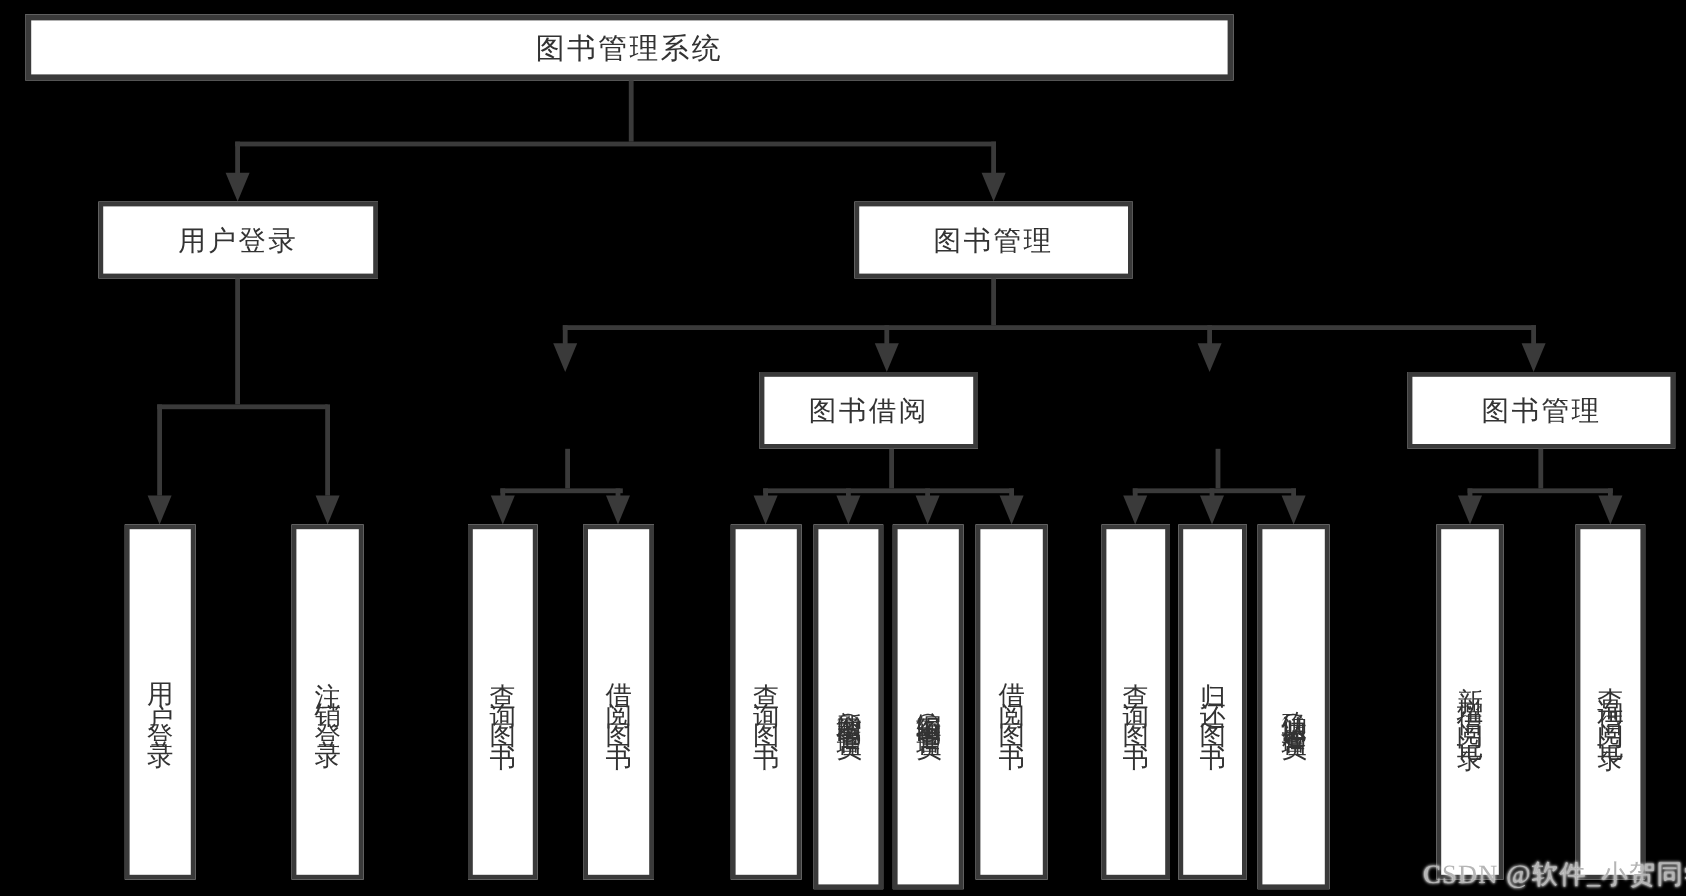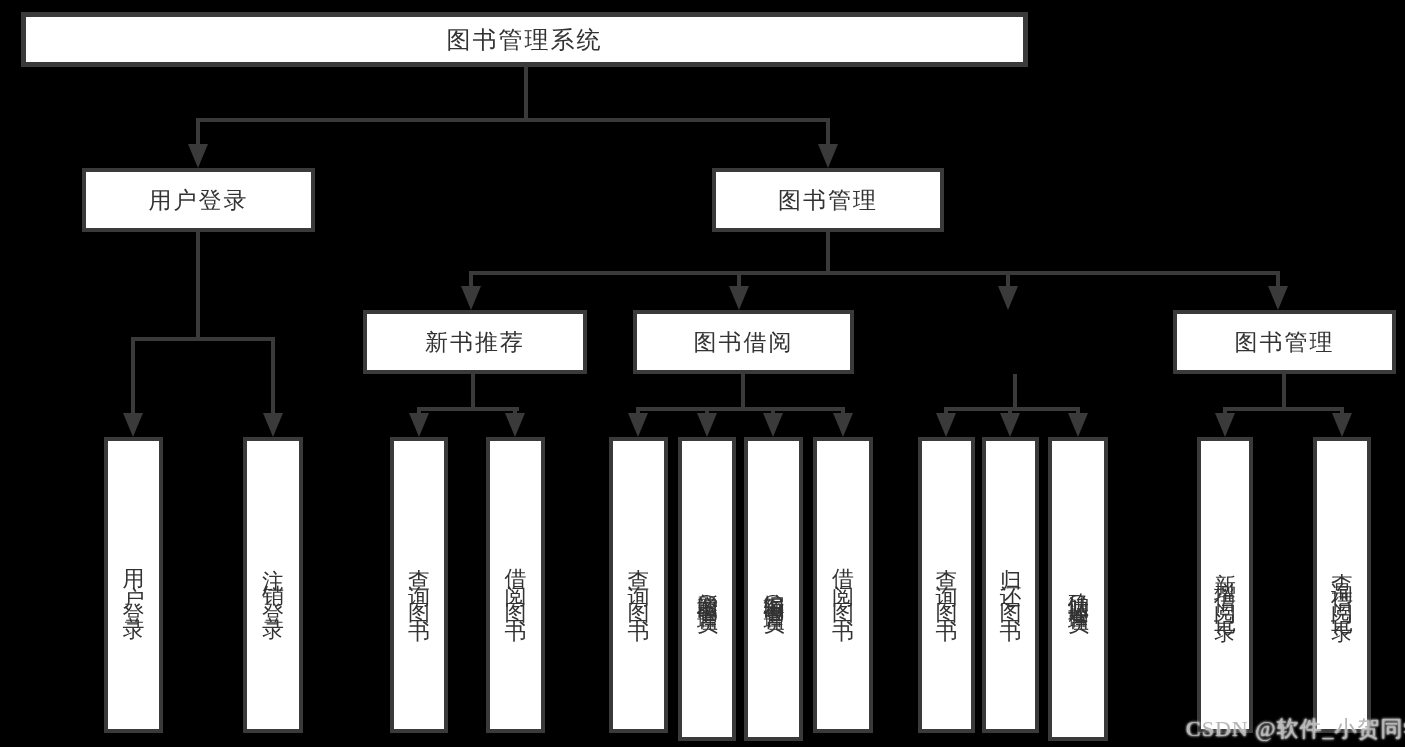--- a/index.html
+++ b/index.html
@@ -65,22 +65,21 @@
   <div class="hline" style="left:469px;top:271px;width:811px;"></div>
   <div class="vline" style="left:469px;top:271px;height:17px;"></div>
   <div class="arrow" style="left:461px;top:286px;"></div>
   <div class="vline" style="left:737px;top:271px;height:17px;"></div>
   <div class="arrow" style="left:729px;top:286px;"></div>
   <div class="vline" style="left:1006px;top:271px;height:17px;"></div>
   <div class="arrow" style="left:998px;top:286px;"></div>
   <div class="vline" style="left:1276px;top:271px;height:17px;"></div>
   <div class="arrow" style="left:1268px;top:286px;"></div>
 
-  <div class="box" style="left:363px;top:310px;width:224px;height:64px;">新书推荐</div>
-  <div class="box" style="left:633px;top:310px;width:221px;height:64px;">图书借阅</div>
+  <div class="box" style="left:633px;top:310px;width:182px;height:64px;">图书借阅</div>
   <div class="box" style="left:1173px;top:310px;width:223px;height:64px;">图书管理</div>
 
   <div class="vline" style="left:471px;top:374px;height:33px;"></div>
   <div class="hline" style="left:417px;top:407px;width:102px;"></div>
   <div class="vline" style="left:417px;top:407px;height:8px;"></div>
   <div class="arrow" style="left:409px;top:413px;"></div>
   <div class="vline" style="left:513px;top:407px;height:8px;"></div>
   <div class="arrow" style="left:505px;top:413px;"></div>
 
   <div class="vline" style="left:741px;top:374px;height:33px;"></div>

